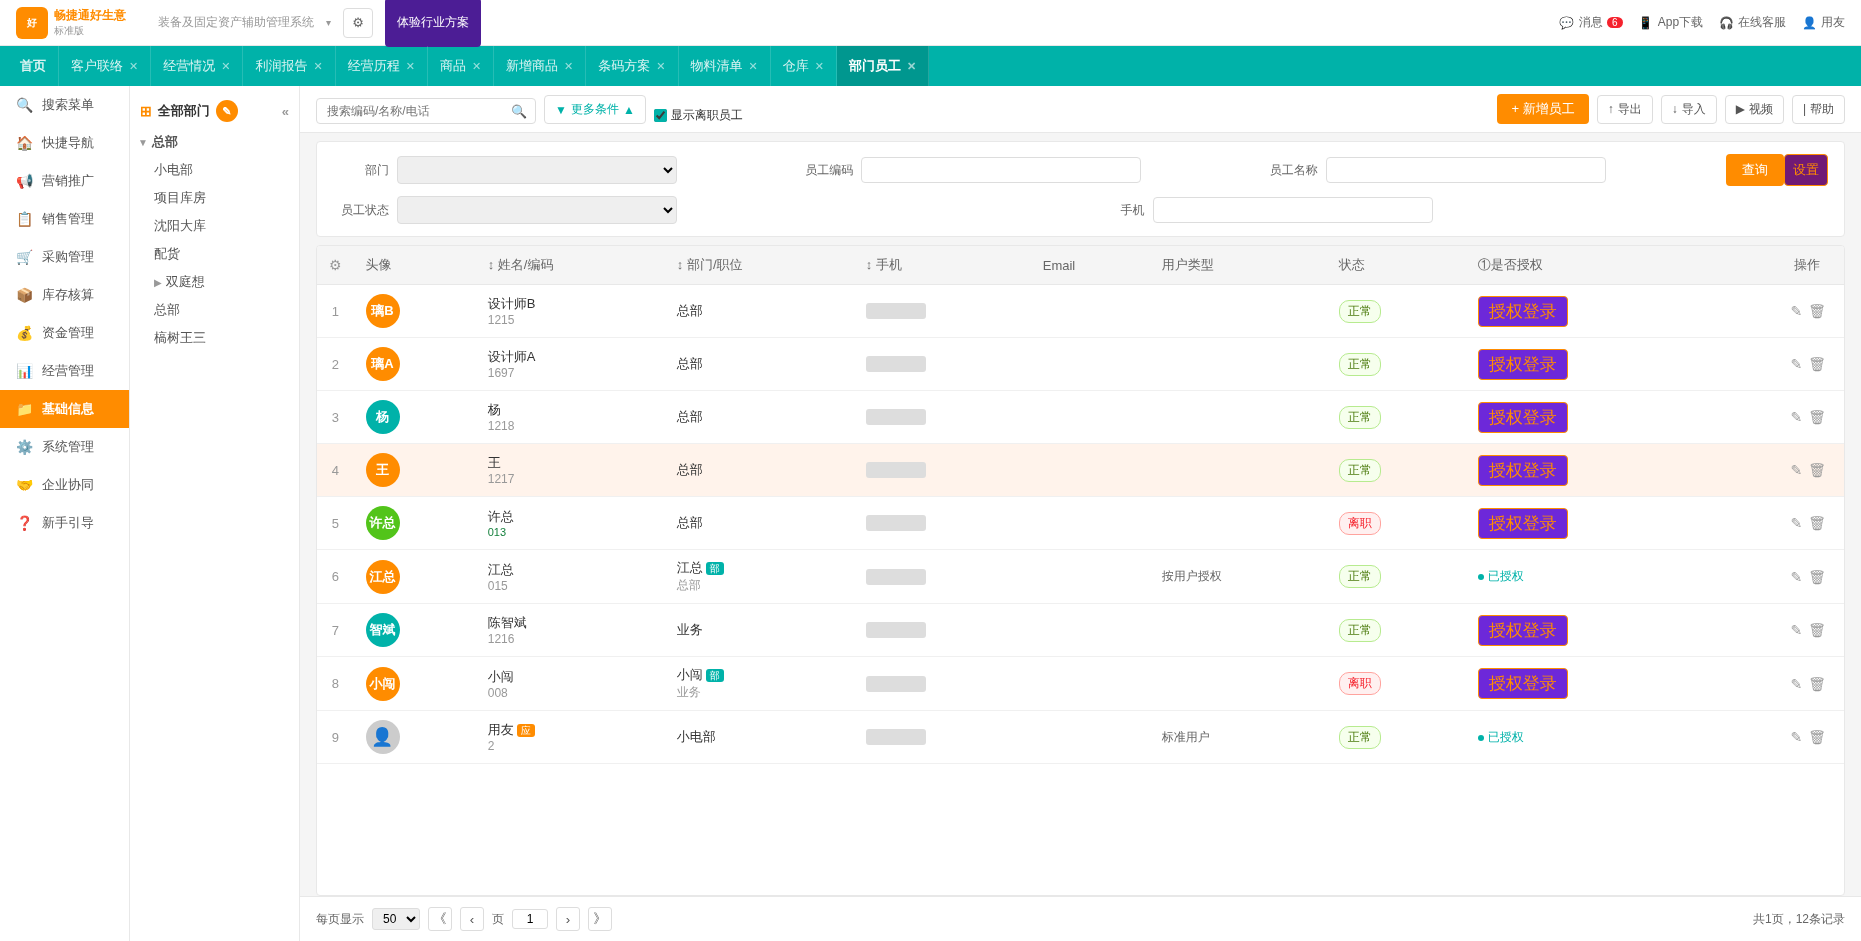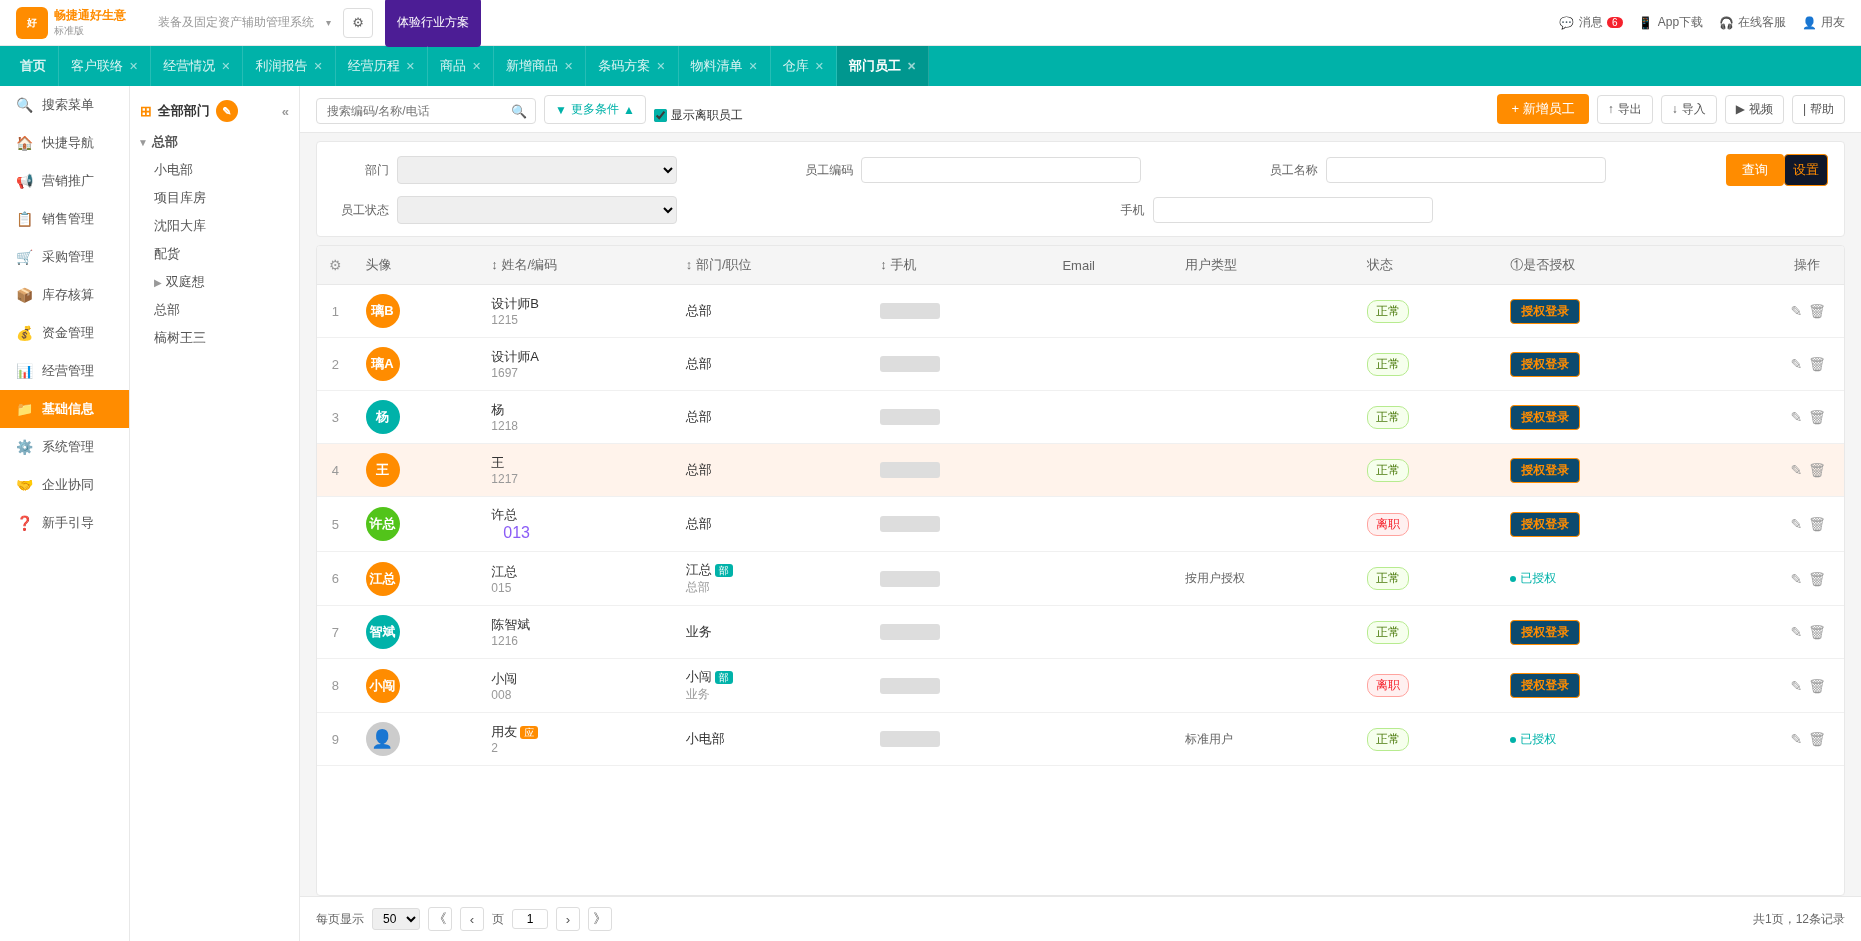--- a/index.html
+++ b/index.html
@@ -60,38 +60,38 @@
 
     
     .adv-filter { background: #fff; border: 1px solid #e8e8e8; margin: 8px 16px; border-radius: 4px; padding: 12px 16px; }
     .adv-filter-row { display: flex; align-items: center; gap: 16px; margin-bottom: 10px; }
     .adv-filter-row:last-child { margin-bottom: 0; }
     .adv-field { display: flex; align-items: center; gap: 8px; flex: 1; }
     .adv-field label { font-size: 12px; color: #666; white-space: nowrap; min-width: 56px; text-align: right; }
     .adv-field select, .adv-field input { flex: 1; border: 1px solid #ddd; border-radius: 4px; padding: 5px 8px; font-size: 12px; max-width: 280px; }
     .adv-actions { display: flex; margin-left: auto; }
     .btn-query { background: #ff8c00; color: white; border: none; border-radius: 4px; padding: 6px 16px; cursor: pointer; font-size: 13px; }
-    .btn-set { background: #0f172a; color: #ff8c00; border: 1px solid #ff8c00; border-radius: 4px; padding: 6px 8px; cursor: pointer; font-size: 13px; }
+    .btn-set { background: #701a75; color: #ff8c00; border: 1px solid #ff8c00; border-radius: 4px; padding: 6px 8px; cursor: pointer; font-size: 13px; }
 
     
     .table-wrap { margin: 0 16px; background: #fff; border-radius: 4px; overflow: hidden; border: 1px solid #e8e8e8; flex: 1; }
     table { width: 100%; border-collapse: collapse; font-size: 13px; }
     thead tr { background: #f5f5f5; }
     th { padding: 10px 12px; text-align: left; font-weight: normal; color: #666; border-bottom: 1px solid #e8e8e8; white-space: nowrap; }
     td { padding: 9px 12px; border-bottom: 1px solid #f0f0f0; color: #333; }
     tr.highlighted { background: #fff3eb; }
     .avatar { width: 34px; height: 34px; border-radius: 50%; display: flex; align-items: center; justify-content: center; color: white; font-size: 13px; font-weight: bold; }
     .avatar.orange { background: #ff8c00; }
     .avatar.teal { background: #00b2a9; }
     .avatar.green { background: #52c41a; }
     .avatar.gray { background: #ccc; }
     .status-badge { display: inline-block; padding: 2px 8px; border-radius: 10px; font-size: 12px; }
     .status-normal { background: #f6ffed; color: #4d7c0f; border: 1px solid #b7eb8f; }
     .status-left { background: #fff0f0; color: #f5222d; border: 1px solid #ffa39e; }
-    .auth-btn { background: #0c4a6e; color: #ff8c00; border: 1px solid #ff8c00; border-radius: 4px; padding: 3px 10px; font-size: 12px; cursor: pointer; font-weight: bold; }
+    .auth-btn { background: #6d28d9; color: #ff8c00; border: 1px solid #ff8c00; border-radius: 4px; padding: 3px 10px; font-size: 17px; cursor: pointer; }
     .auth-granted { color: #00b2a9; font-size: 12px; }
     .auth-dot { width: 6px; height: 6px; background: #00b2a9; border-radius: 50%; display: inline-block; margin-right: 4px; }
     .op-btn { color: #999; cursor: pointer; font-size: 14px; margin-right: 6px; }
     .tag-dept { background: #00b2a9; color: white; border-radius: 3px; font-size: 10px; padding: 1px 4px; margin-left: 3px; }
     .tag-app { background: #ff8c00; color: white; border-radius: 3px; font-size: 10px; padding: 1px 4px; margin-left: 3px; }
     .col-settings { color: #999; cursor: pointer; font-size: 14px; }
     .blurred { background: #ddd; border-radius: 3px; color: transparent; user-select: none; min-width: 60px; height: 16px; display: inline-block; }
 
     
     .pagination { display: flex; align-items: center; gap: 8px; padding: 10px 16px; background: #fff; border-top: 1px solid #e8e8e8; font-size: 12px; color: #666; }
@@ -378,21 +378,21 @@
               <td><button class="auth-btn">授权登录</button></td>
               <td style="text-align: right;"><span class="op-btn" title="编辑">✎</span><span class="op-btn" title="删除">🗑</span></td>
             </tr>
             <tr>
               <td style="text-align: center; color: rgb(153, 153, 153);">5</td>
               <td>
                 <div class="avatar green">许总</div>
               </td>
               <td>
                 <div style="font-size:13px;color:#333;">许总</div>
-                <div style="font-size:16px;color:#8b5cf6;margin-left:12px;">013</div>
+                <div style="font-size:11px;color:#15803d;">013</div>
               </td>
               <td><span>总部</span></td>
               <td><span class="blurred">&nbsp;&nbsp;&nbsp;&nbsp;&nbsp;&nbsp;&nbsp;&nbsp;</span></td>
               <td></td>
               <td style="font-size: 12px; color: rgb(102, 102, 102);"></td>
               <td><span class="status-badge status-left">离职</span></td>
               <td><button class="auth-btn">授权登录</button></td>
               <td style="text-align: right;"><span class="op-btn" title="编辑">✎</span><span class="op-btn" title="删除">🗑</span></td>
             </tr>
             <tr>

